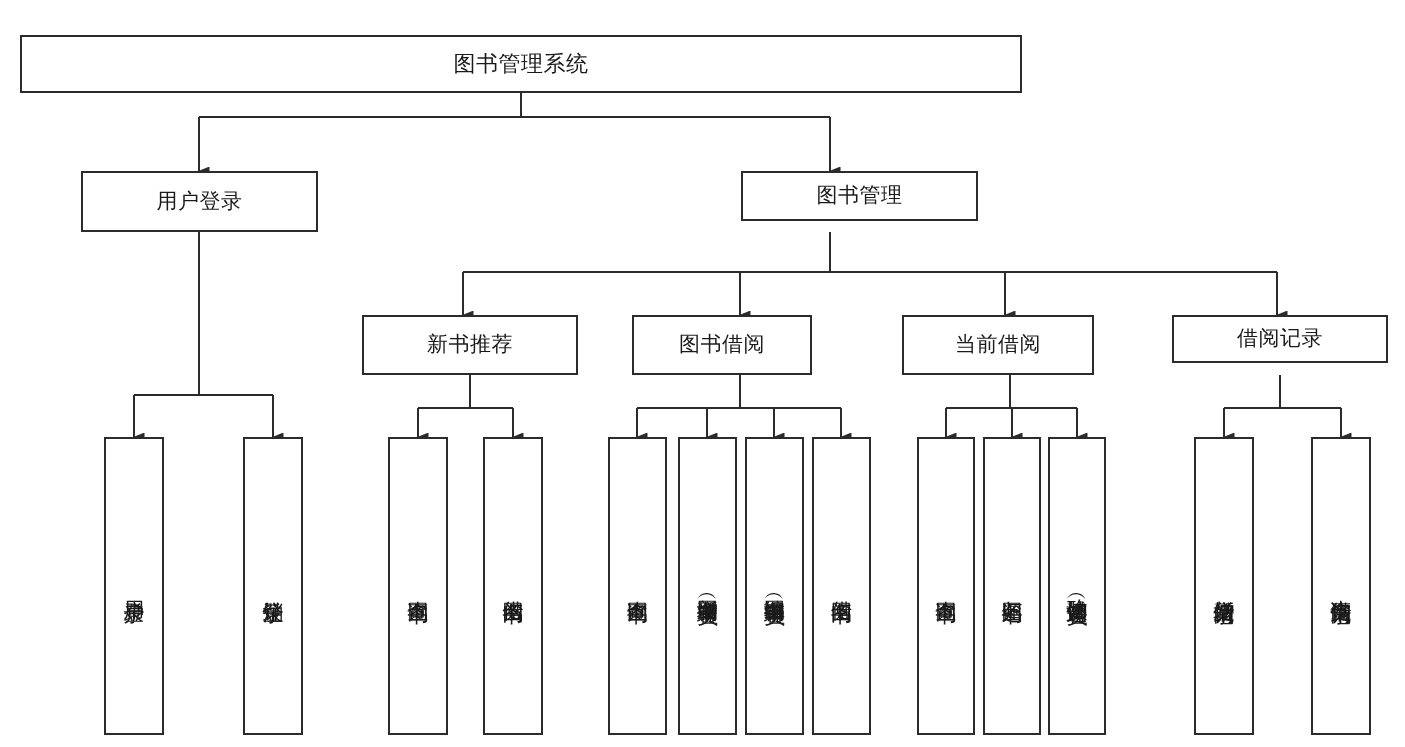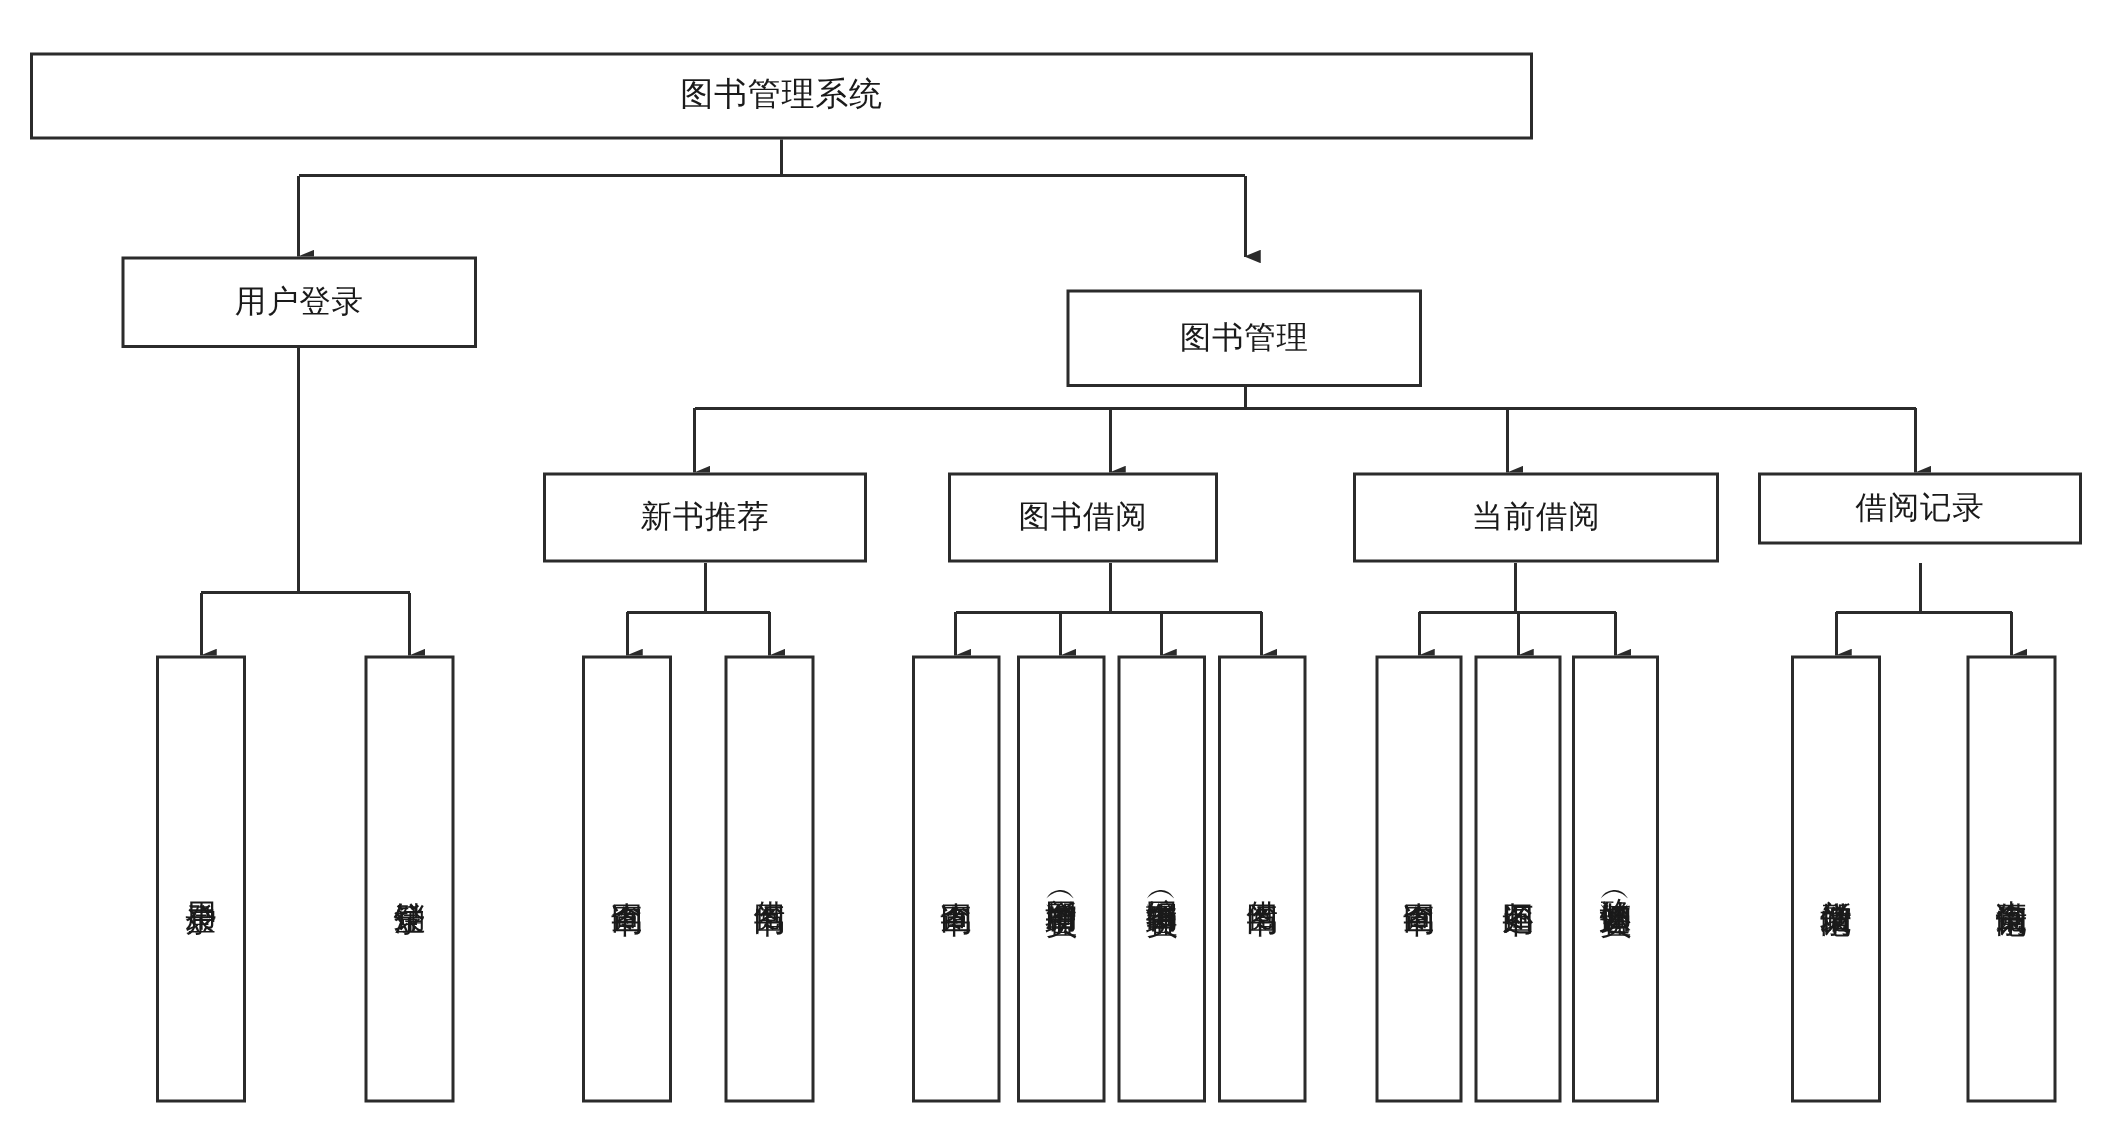--- a/index.html
+++ b/index.html
@@ -116,30 +116,30 @@
       </g>
   </svg>
 
   <div id="nodes-layer">
       <div class="node-box horizontal root" style="left: 20px; top: 12px; width: 1002px; height: 58px; margin-top: 23px;">
         <span class="node-label">图书管理系统</span>
       </div>
       <div class="node-box horizontal" style="left: 81px; top: 171px; width: 237px; height: 61px;">
         <span class="node-label">用户登录</span>
       </div>
-      <div class="node-box horizontal" style="left: 711px; top: 171px; width: 237px; height: 65px; margin-top: 22px;">
+      <div class="node-box horizontal" style="left: 741px; top: 171px; width: 237px; height: 50px;">
         <span class="node-label">图书管理</span>
       </div>
       <div class="node-box horizontal" style="left: 362px; top: 315px; width: 216px; height: 60px;">
         <span class="node-label">新书推荐</span>
       </div>
       <div class="node-box horizontal" style="left: 632px; top: 315px; width: 180px; height: 60px;">
         <span class="node-label">图书借阅</span>
       </div>
-      <div class="node-box horizontal" style="left: 902px; top: 315px; width: 244px; height: 60px;">
+      <div class="node-box horizontal" style="left: 902px; top: 315px; width: 192px; height: 60px;">
         <span class="node-label">当前借阅</span>
       </div>
       <div class="node-box horizontal" style="left: 1172px; top: 315px; width: 216px; height: 48px;">
         <span class="node-label">借阅记录</span>
       </div>
       <div class="node-box vertical" style="left: 104px; top: 437px; width: 60px; height: 298px;">
         <span class="node-label">用户登录</span>
       </div>
       <div class="node-box vertical" style="left: 243px; top: 437px; width: 60px; height: 298px;">
         <span class="node-label">注销登录</span>

